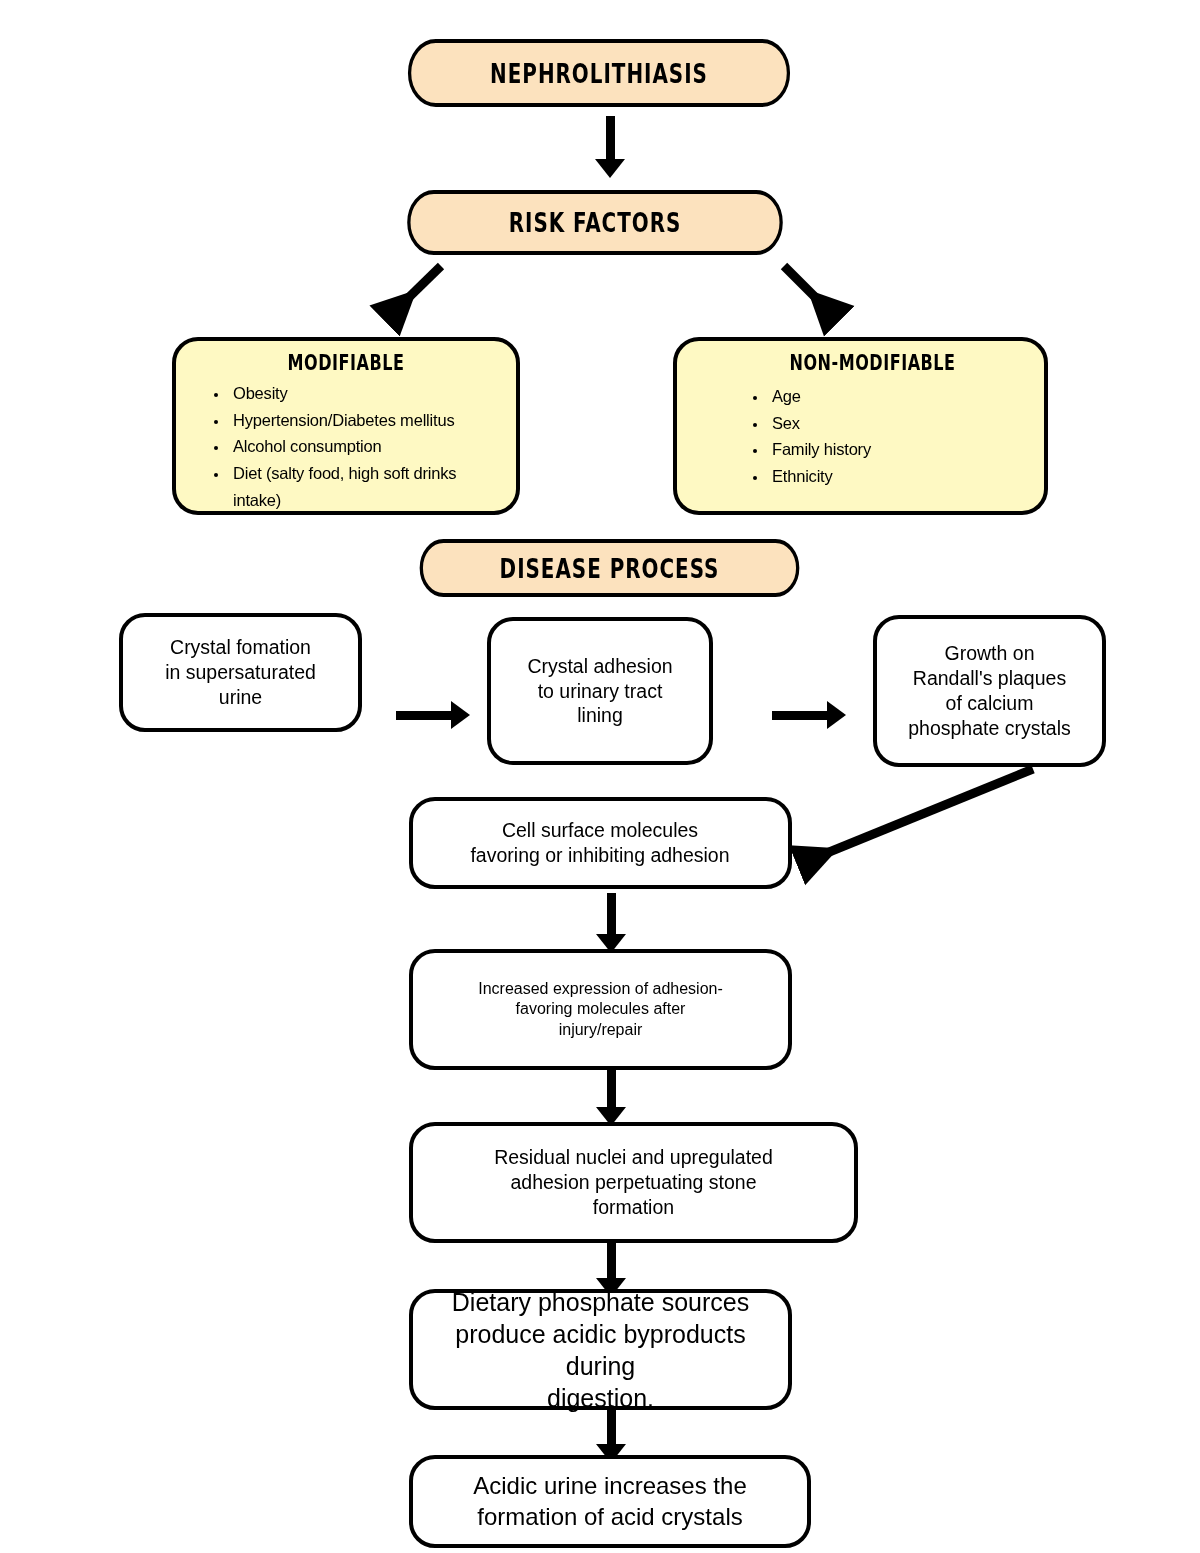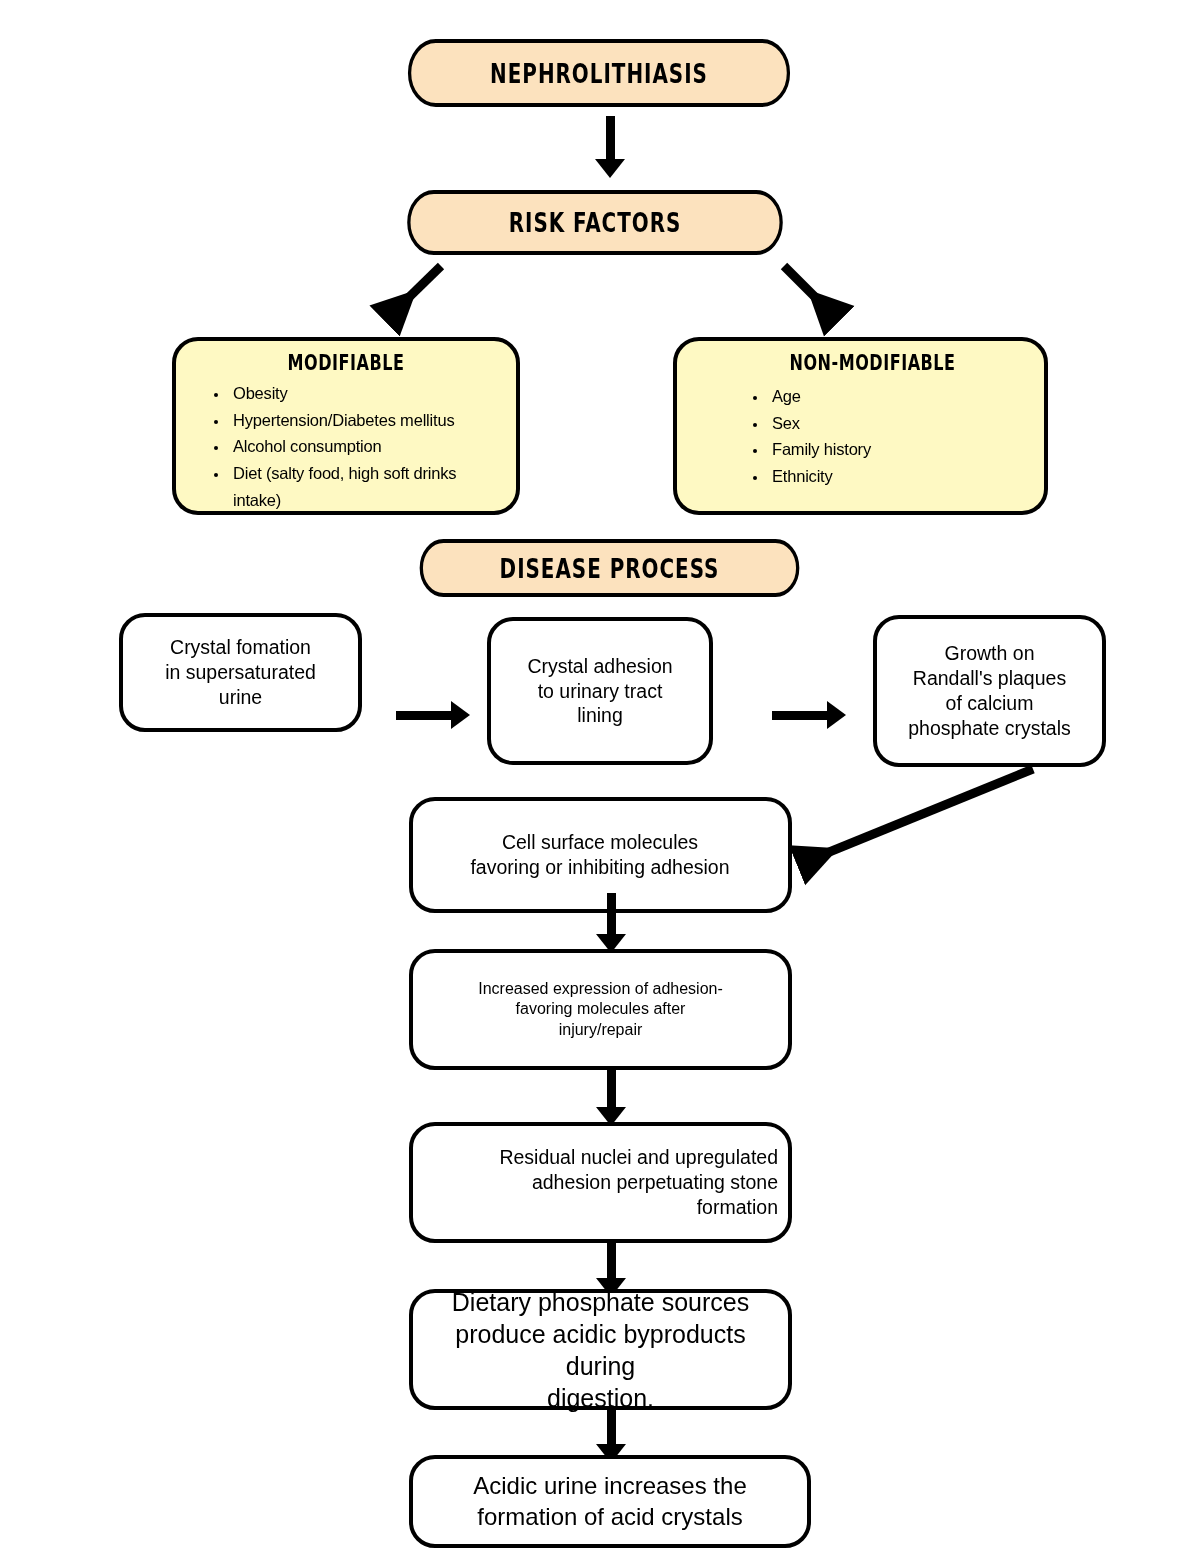--- a/index.html
+++ b/index.html
@@ -219,21 +219,21 @@
   <svg width="250" height="110" viewBox="0 0 250 110">
     <defs>
       <marker id="ahD" markerWidth="5" markerHeight="5" refX="2.6" refY="2.5" orient="auto">
         <path d="M0,2.5 L5,0.1 L5,4.9 Z" fill="#000"></path>
       </marker>
     </defs>
     <line x1="238" y1="6" x2="22" y2="94" stroke="#000" stroke-width="9" marker-end="url(#ahD)"></line>
   </svg>
 </div>
 
-<div class="node box" style="left:409px; top:797px; width:383px; height:116px; font-size:19.5px;padding-left:9px;">
+<div class="node box" style="left:409px; top:797px; width:383px; height:92px; font-size:19.5px;padding-left:9px;">
   <div class="btext">
     <div>Cell surface molecules</div>
     <div>favoring or inhibiting adhesion</div>
   </div>
 </div>
 
 <div class="arrow-v" style="left:596px; top:893px; height:60px;">
   <div class="shaft"></div>
   <div class="head"></div>
 </div>
@@ -244,21 +244,21 @@
     <div>favoring molecules after</div>
     <div>injury/repair</div>
   </div>
 </div>
 
 <div class="arrow-v" style="left:596px; top:1070px; height:56px;">
   <div class="shaft"></div>
   <div class="head"></div>
 </div>
 
-<div class="node box" style="left:409px; top:1122px; width:383px; height:121px; font-size:19.5px;text-align:right;">
+<div class="node box" style="left:409px; top:1122px; width:449px; height:121px; font-size:19.5px;">
   <div class="btext">
     <div>Residual nuclei and upregulated</div>
     <div>adhesion perpetuating stone</div>
     <div>formation</div>
   </div>
 </div>
 
 <div class="arrow-v" style="left:596px; top:1243px; height:54px;">
   <div class="shaft"></div>
   <div class="head"></div>

